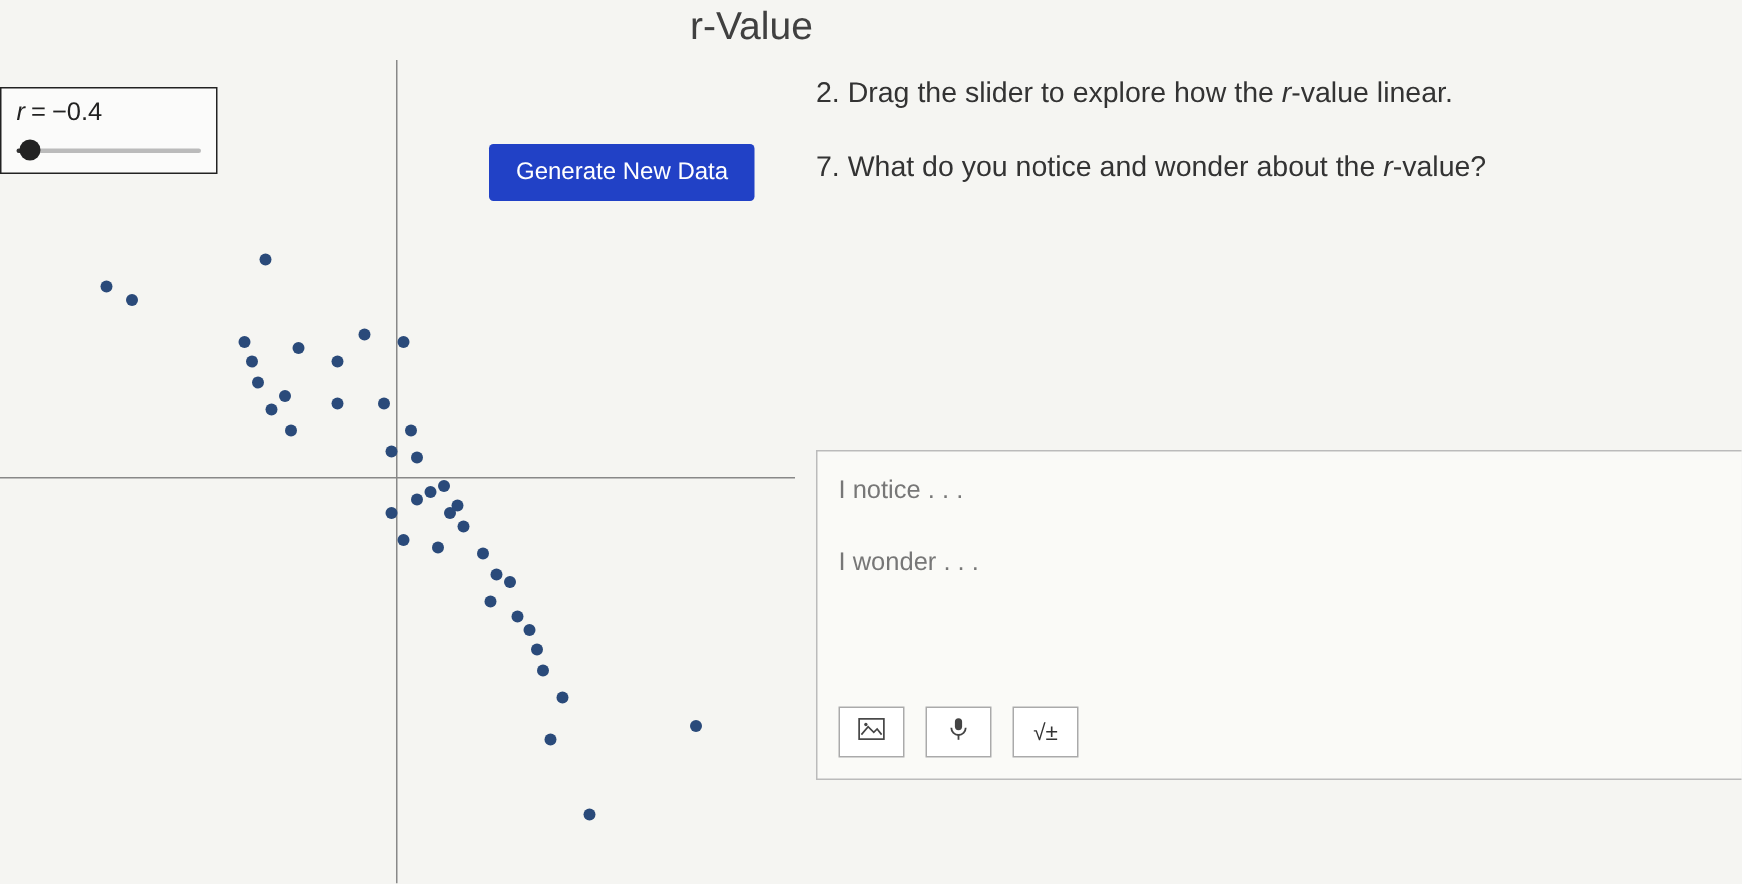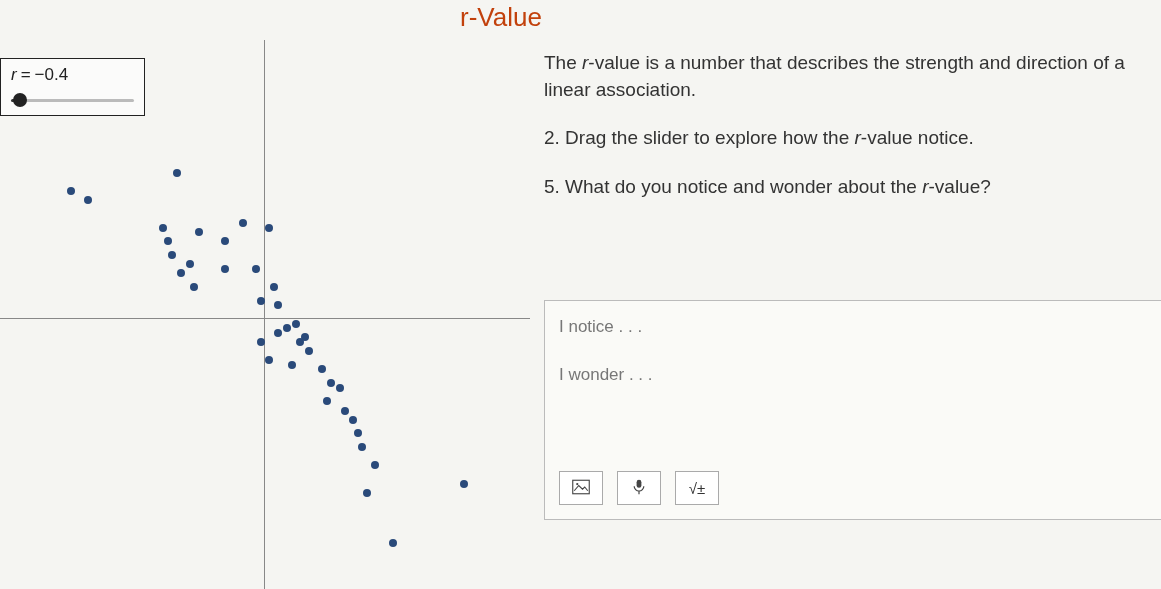--- a/index.html
+++ b/index.html
@@ -9,21 +9,21 @@
     width: 1161px;
     height: 589px;
     overflow: hidden;
     position: relative;
   }
   .title {
     position: absolute;
     top: 2px;
     left: 460px;
     font-size: 26px;
-    color: #c2410c;
+    color: #404040;
     font-weight: 400;
   }
   .left-panel {
     position: absolute;
     left: 0;
     top: 40px;
     width: 530px;
     height: 549px;
   }
   .plot-area {
@@ -225,31 +225,29 @@
       <span>r</span>
       <span class="eq">=</span>
       <span class="eq">−0.4</span>
     </div>
     <div class="slider-track">
       <div class="slider-line"></div>
       <div class="slider-thumb"></div>
     </div>
   </div>
 
+  <button class="generate-btn">Generate New Data</button>
 </div>
 
 <div class="right-panel">
   <p>
-    <span>The </span><span class="ital">r</span><span>-value is a number that describes the strength and direction of a linear association.</span>
+    <span>2. Drag the slider to explore how the </span><span class="ital">r</span><span>-value linear.</span>
   </p>
   <p>
-    <span>2. Drag the slider to explore how the </span><span class="ital">r</span><span>-value notice.</span>
-  </p>
-  <p>
-    <span>5. What do you notice and wonder about the </span><span class="ital">r</span><span>-value?</span>
+    <span>7. What do you notice and wonder about the </span><span class="ital">r</span><span>-value?</span>
   </p>
 </div>
 
 <div class="response-box">
   <div class="response-text">
     <div>I notice . . .</div>
     <div>I wonder . . .</div>
   </div>
   <div class="response-toolbar">
     <button class="tool-btn">

